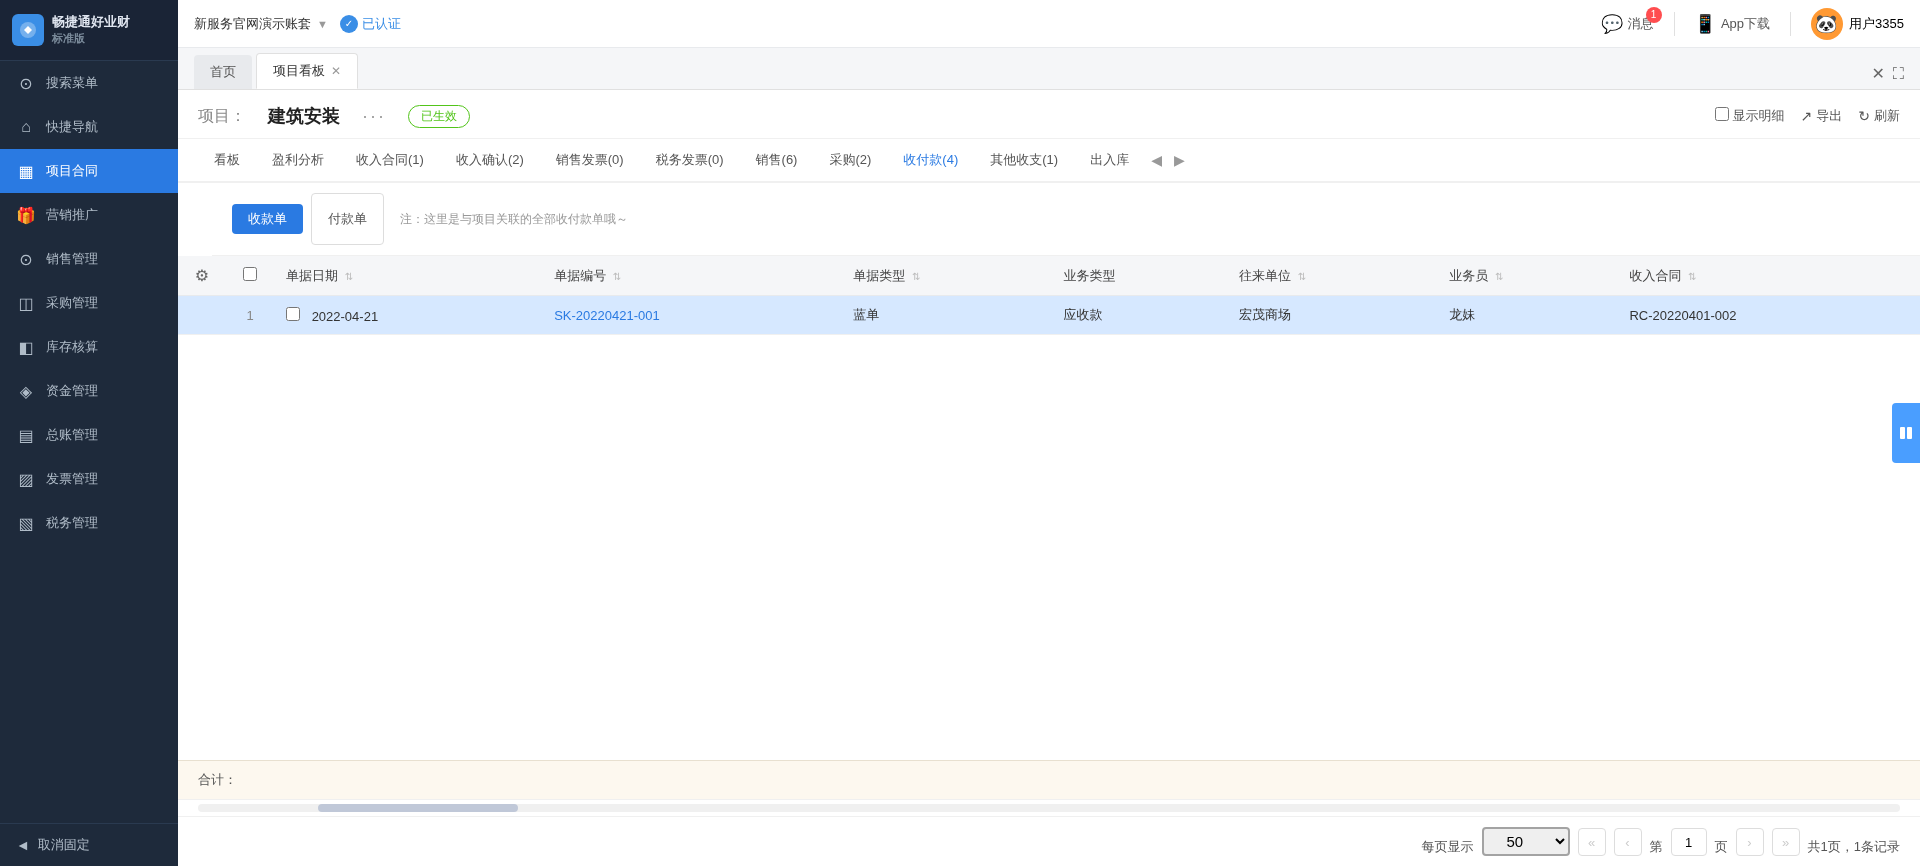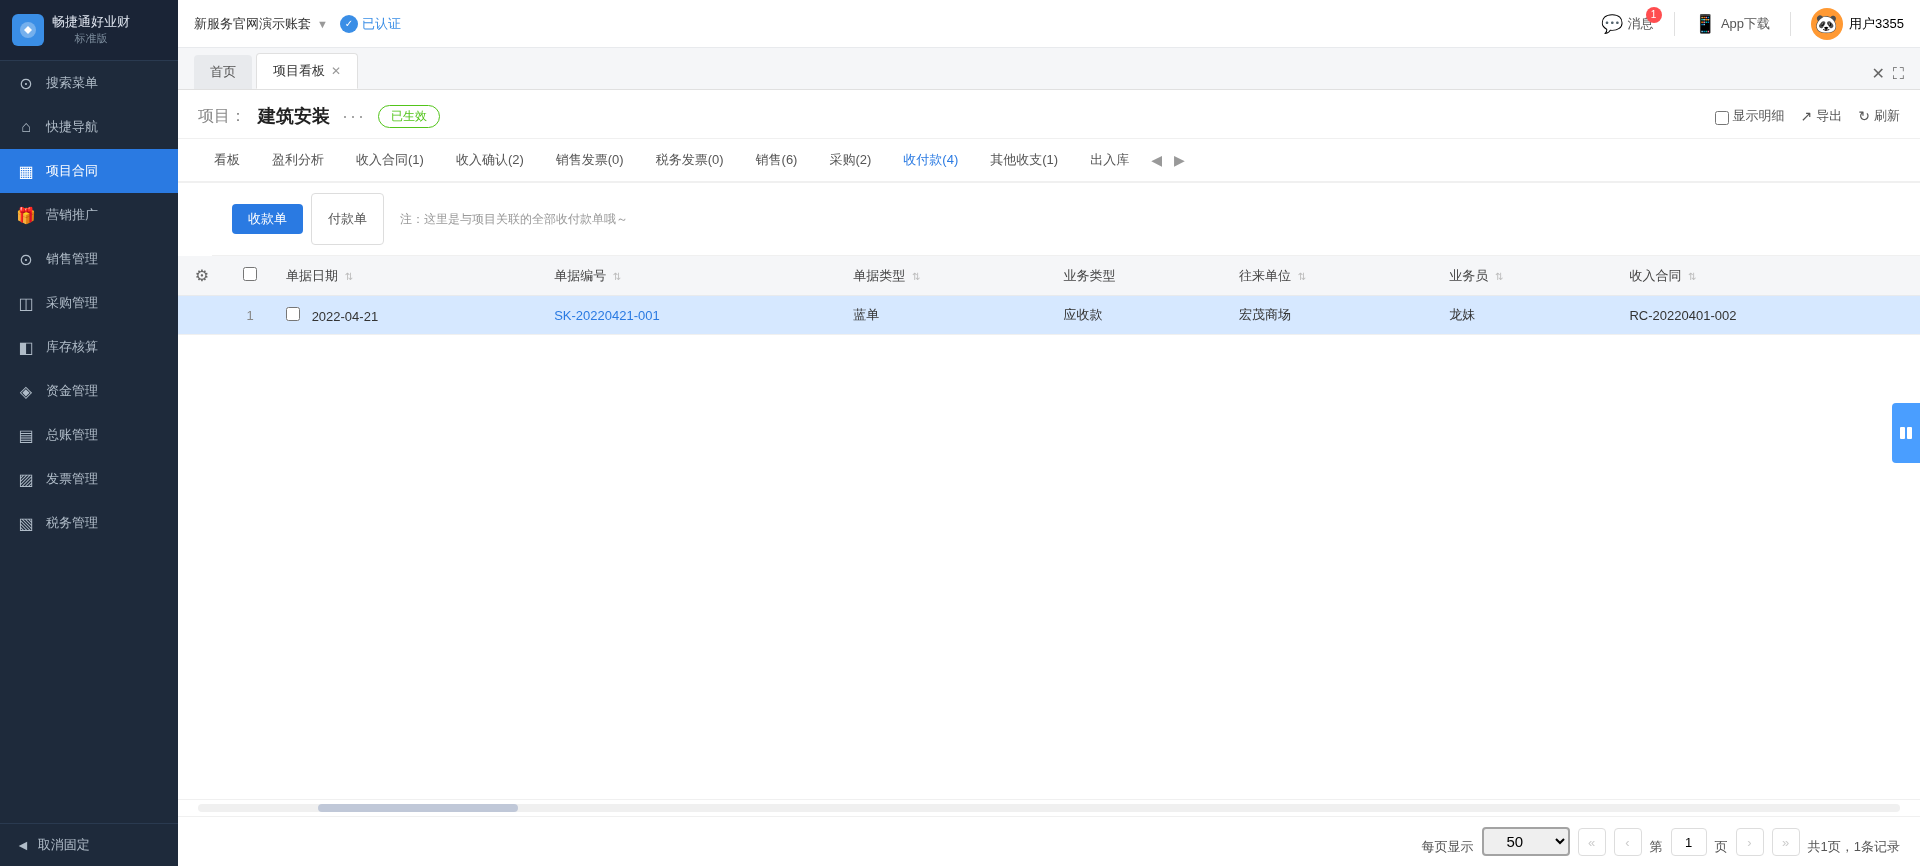--- a/index.html
+++ b/index.html
@@ -15,20 +15,21 @@
       color: #c8d0dc;
       height: 866px;
       overflow: hidden;
     }
     .sidebar-logo {
       display: flex;
       align-items: center;
       padding: 14px 12px;
       background: #1a2436;
       border-bottom: 1px solid #2a3a50;
+      font-weight: bold;
     }
     .sidebar-logo-icon {
       width: 32px;
       height: 32px;
       background: #3a8ee6;
       border-radius: 6px;
       display: flex;
       align-items: center;
       justify-content: center;
       margin-right: 8px;
@@ -36,21 +37,20 @@
       font-size: 16px;
     }
     .sidebar-logo-text {
       font-size: 13px;
       color: #e0e6f0;
       line-height: 1.3;
     }
     .sidebar-logo-sub {
       font-size: 11px;
       color: #7a8a9a;
-      text-align: center;
     }
     .sidebar-scroll {
       flex: 1;
       overflow-y: auto;
       overflow-x: hidden;
     }
     .sidebar-scroll::-webkit-scrollbar { width: 4px; }
     .sidebar-scroll::-webkit-scrollbar-thumb { background: #3a4a60; border-radius: 2px; }
     .sidebar-item {
       display: flex;
@@ -226,21 +226,21 @@
       display: flex;
       flex-direction: column;
     }
 
     
     .project-header {
       display: flex;
       align-items: center;
       padding: 14px 20px 10px;
       border-bottom: 1px solid #f0f0f0;
-      gap: 12px;
+      gap: 22px;
     }
     .project-title {
       font-size: 18px;
       font-weight: bold;
       color: #222;
     }
     .project-more { color: #999; cursor: pointer; font-size: 18px; letter-spacing: 2px; }
     .project-status {
       border: 1px solid #52c41a;
       color: #52c41a;
@@ -256,21 +256,21 @@
     }
     .header-action {
       display: flex;
       align-items: center;
       gap: 4px;
       cursor: pointer;
       color: #555;
       font-size: 13px;
     }
     .header-action-icon { font-size: 14px; }
-    .show-detail-cb { display: flex; align-items: flex-end; gap: 4px; cursor: pointer; font-size: 13px; color: #555; }
+    .show-detail-cb { display: flex; align-items: flex-start; gap: 4px; cursor: pointer; font-size: 13px; color: #555; }
 
     
     .sub-nav {
       display: flex;
       align-items: center;
       padding: 0 20px;
       border-bottom: 2px solid #f0f0f0;
       gap: 0;
       overflow-x: auto;
     }
@@ -690,20 +690,23 @@
               <span>龙妹</span>
             </td>
             <td>
               <span>RC-20220401-002</span>
             </td>
           </tr>
         </tbody>
       </table>
     </div>
 
+    <div class="table-summary">
+      <span>合计：</span>
+    </div>
 
     <div class="scrollbar-row">
       <div class="fake-scrollbar">
         <div class="fake-scrollbar-thumb"></div>
       </div>
     </div>
 
     <div class="pagination">
       <span>每页显示</span>
       <select class="pagination-select">

